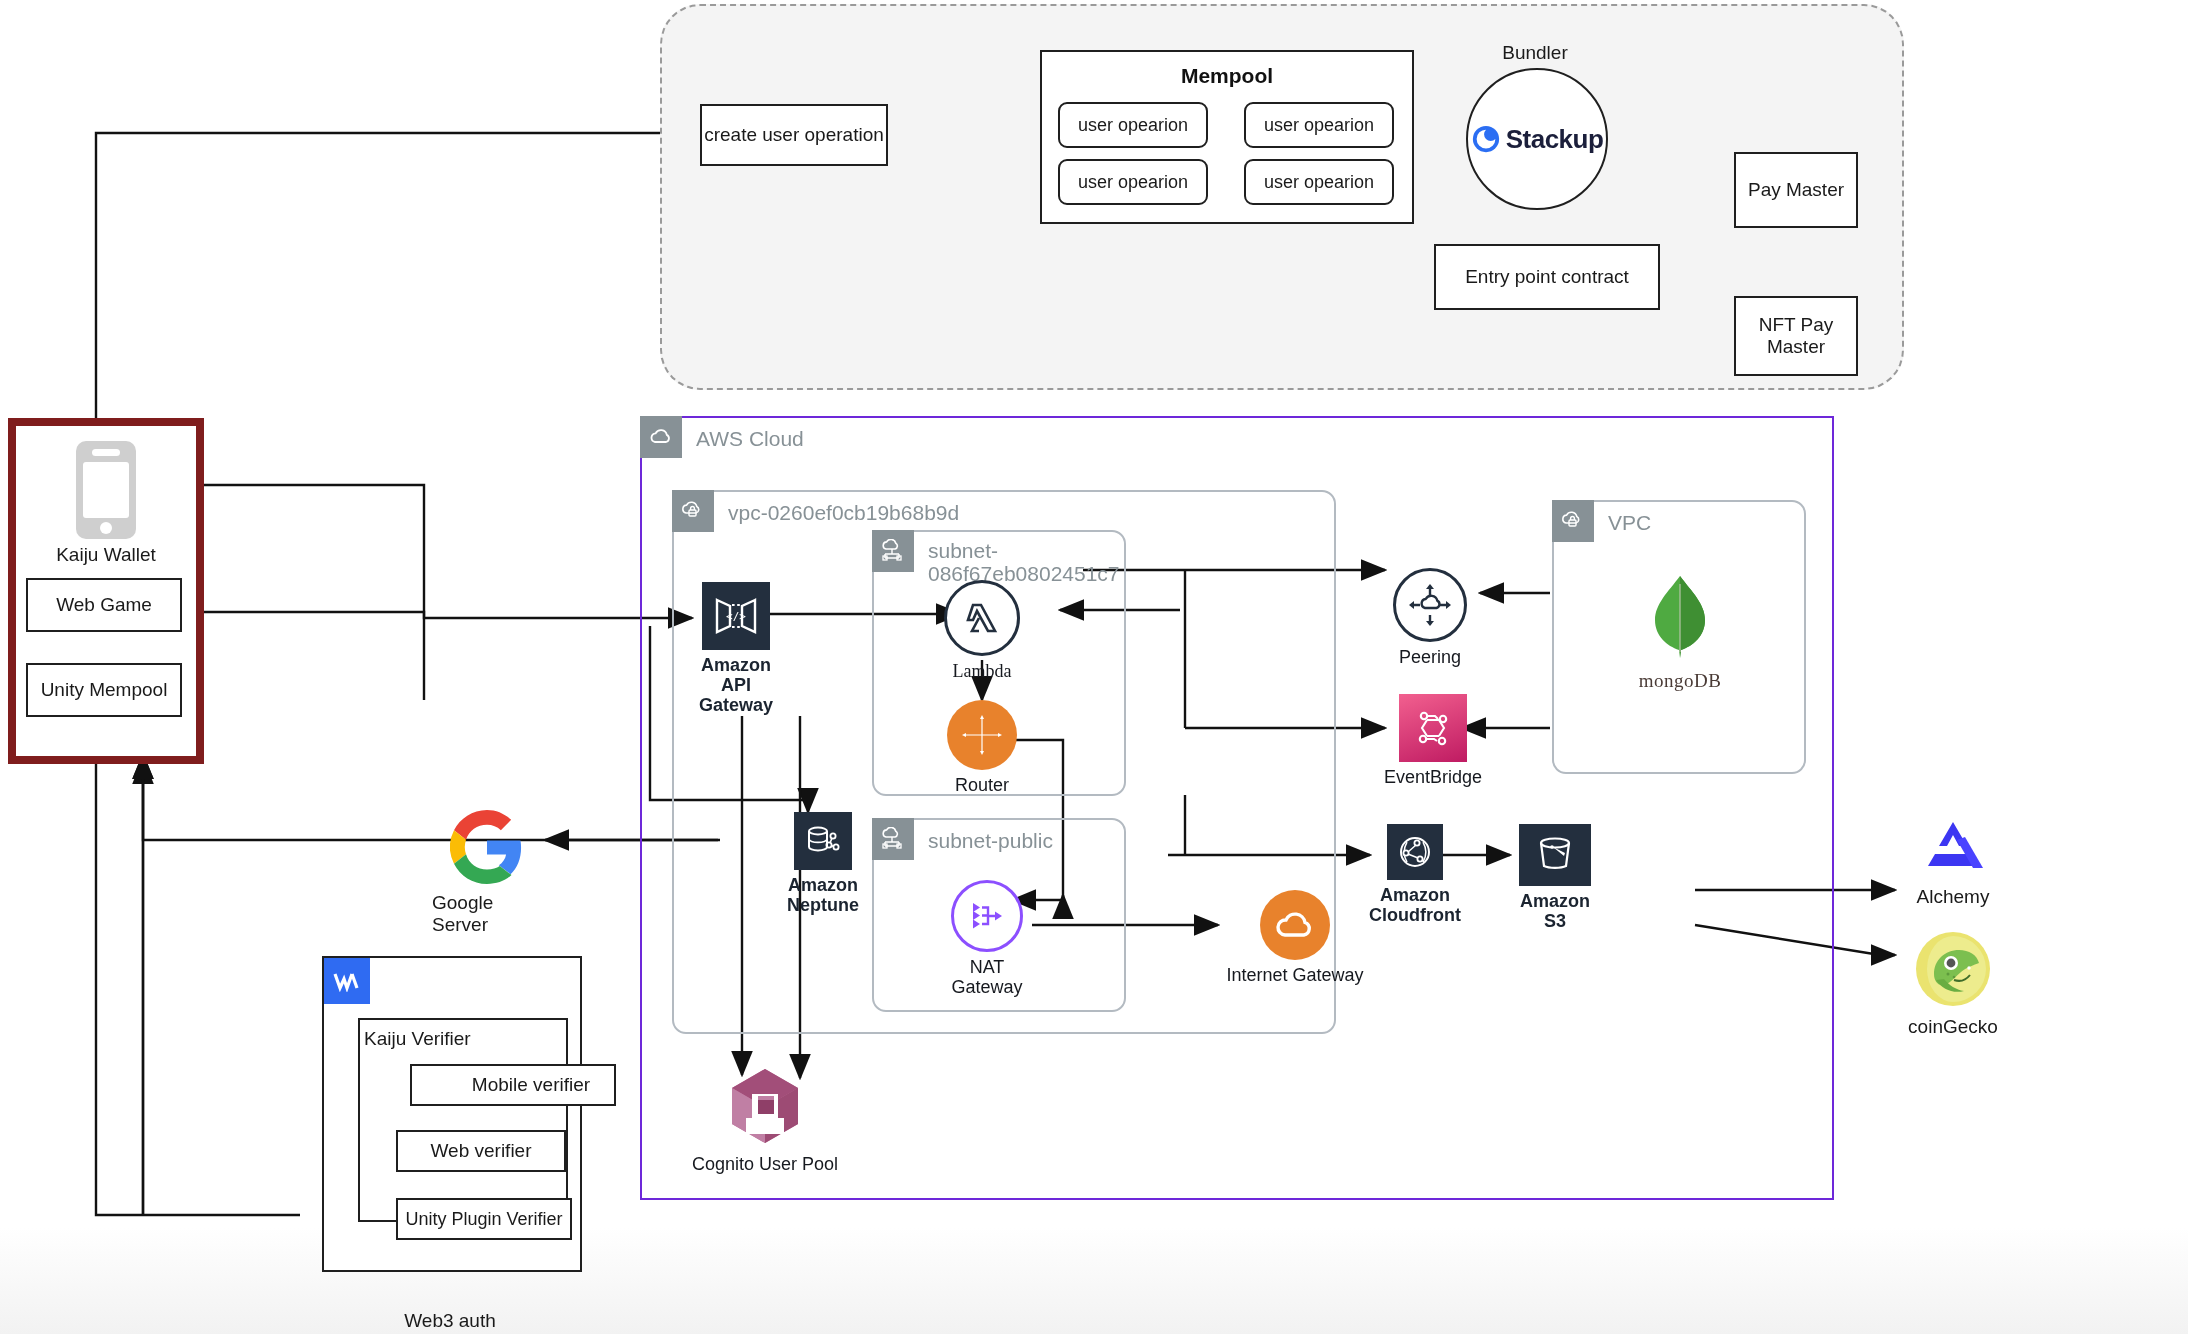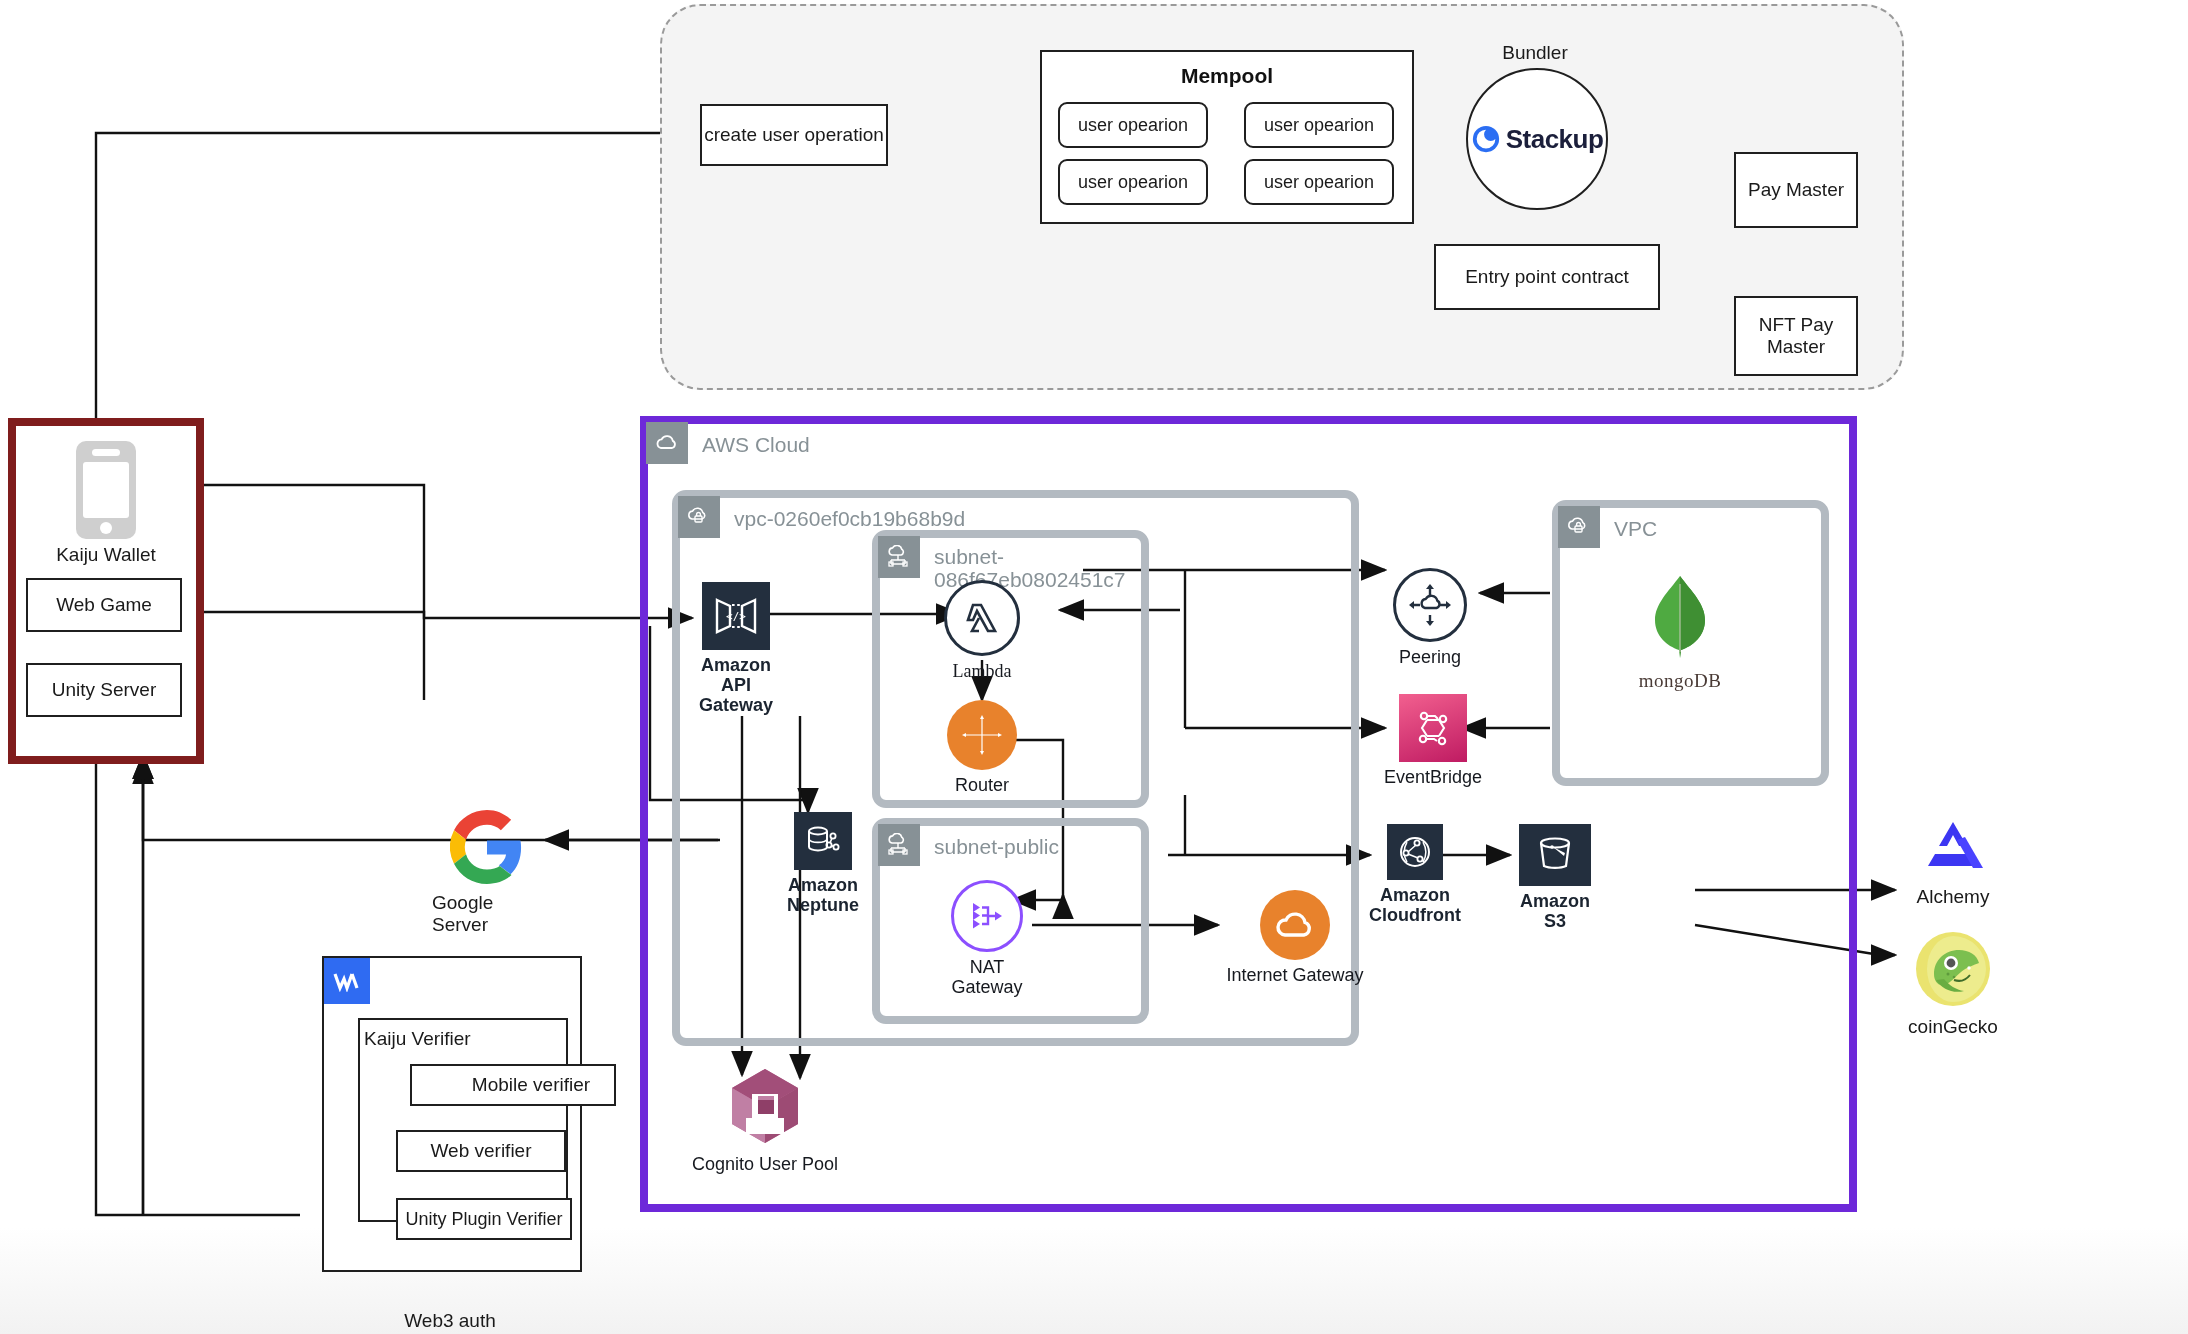--- a/index.html
+++ b/index.html
@@ -51,21 +51,21 @@
 
   
   #wallet-box{position:absolute;background:#fff;border:8px solid #7f1d1d;}
   .phone-wrap{position:absolute;left:0;right:0;top:14px;display:flex;justify-content:center;}
   #wallet-caption{
     position:absolute;left:0;right:0;text-align:center;font-size:19px;color:#1a1a1a;
   }
 
   
   .aws-group{
-    position:absolute;background:transparent;border:8px solid #6d28d9;padding-left:11px;
+    position:absolute;background:transparent;border:2px solid #6d28d9;
   }
   .aws-group.sub{border-color:#b3bac1;border-radius:14px;}
   .grp-badge{
     position:absolute;left:-2px;top:-2px;width:42px;height:42px;background:#879196;
     display:flex;align-items:center;justify-content:center;
   }
   .grp-title{
     position:absolute;font-size:21px;color:#879196;line-height:1.1;white-space:pre-line;
   }
 
@@ -224,21 +224,21 @@
     <div class="phone-wrap">
       <svg width="62" height="100" viewBox="0 0 62 100">
         <rect x="1" y="1" width="60" height="98" rx="10" fill="#cfcfcf"></rect>
         <rect x="8" y="22" width="46" height="56" rx="3" fill="#ffffff"></rect>
         <rect x="17" y="9" width="28" height="7" rx="3.5" fill="#ffffff"></rect>
         <circle cx="31" cy="88" r="6" fill="#ffffff"></circle>
       </svg>
     </div>
     <div id="wallet-caption" style="top:118px;">Kaiju Wallet</div>
     <div class="wbox" style="position:absolute;left:10px;top:152px;width:152px;height:50px;">Web Game</div>
-    <div class="wbox" style="position:absolute;left:10px;top:237px;width:152px;height:50px;">Unity Server</div>
+    <div class="wbox" style="position:absolute;left:10px;top:237px;width:152px;height:50px;">Unity Mempool</div>
   </div>
 
   <div class="aws-group" id="aws-cloud" style="left:640px;top:416px;width:1190px;height:780px;">
     <div class="grp-badge">
       <svg width="26" height="18" viewBox="0 0 26 18">
         <path d="M7 14 a4.4 4.4 0 0 1 0.6 -8.7 a6 6 0 0 1 11.2 1.6 a3.8 3.8 0 0 1 -0.7 7.1 z" fill="none" stroke="#ffffff" stroke-width="1.8"></path>
       </svg>
     </div>
     <div class="grp-title" style="left:54px;top:9px;">AWS Cloud</div>
   </div>

